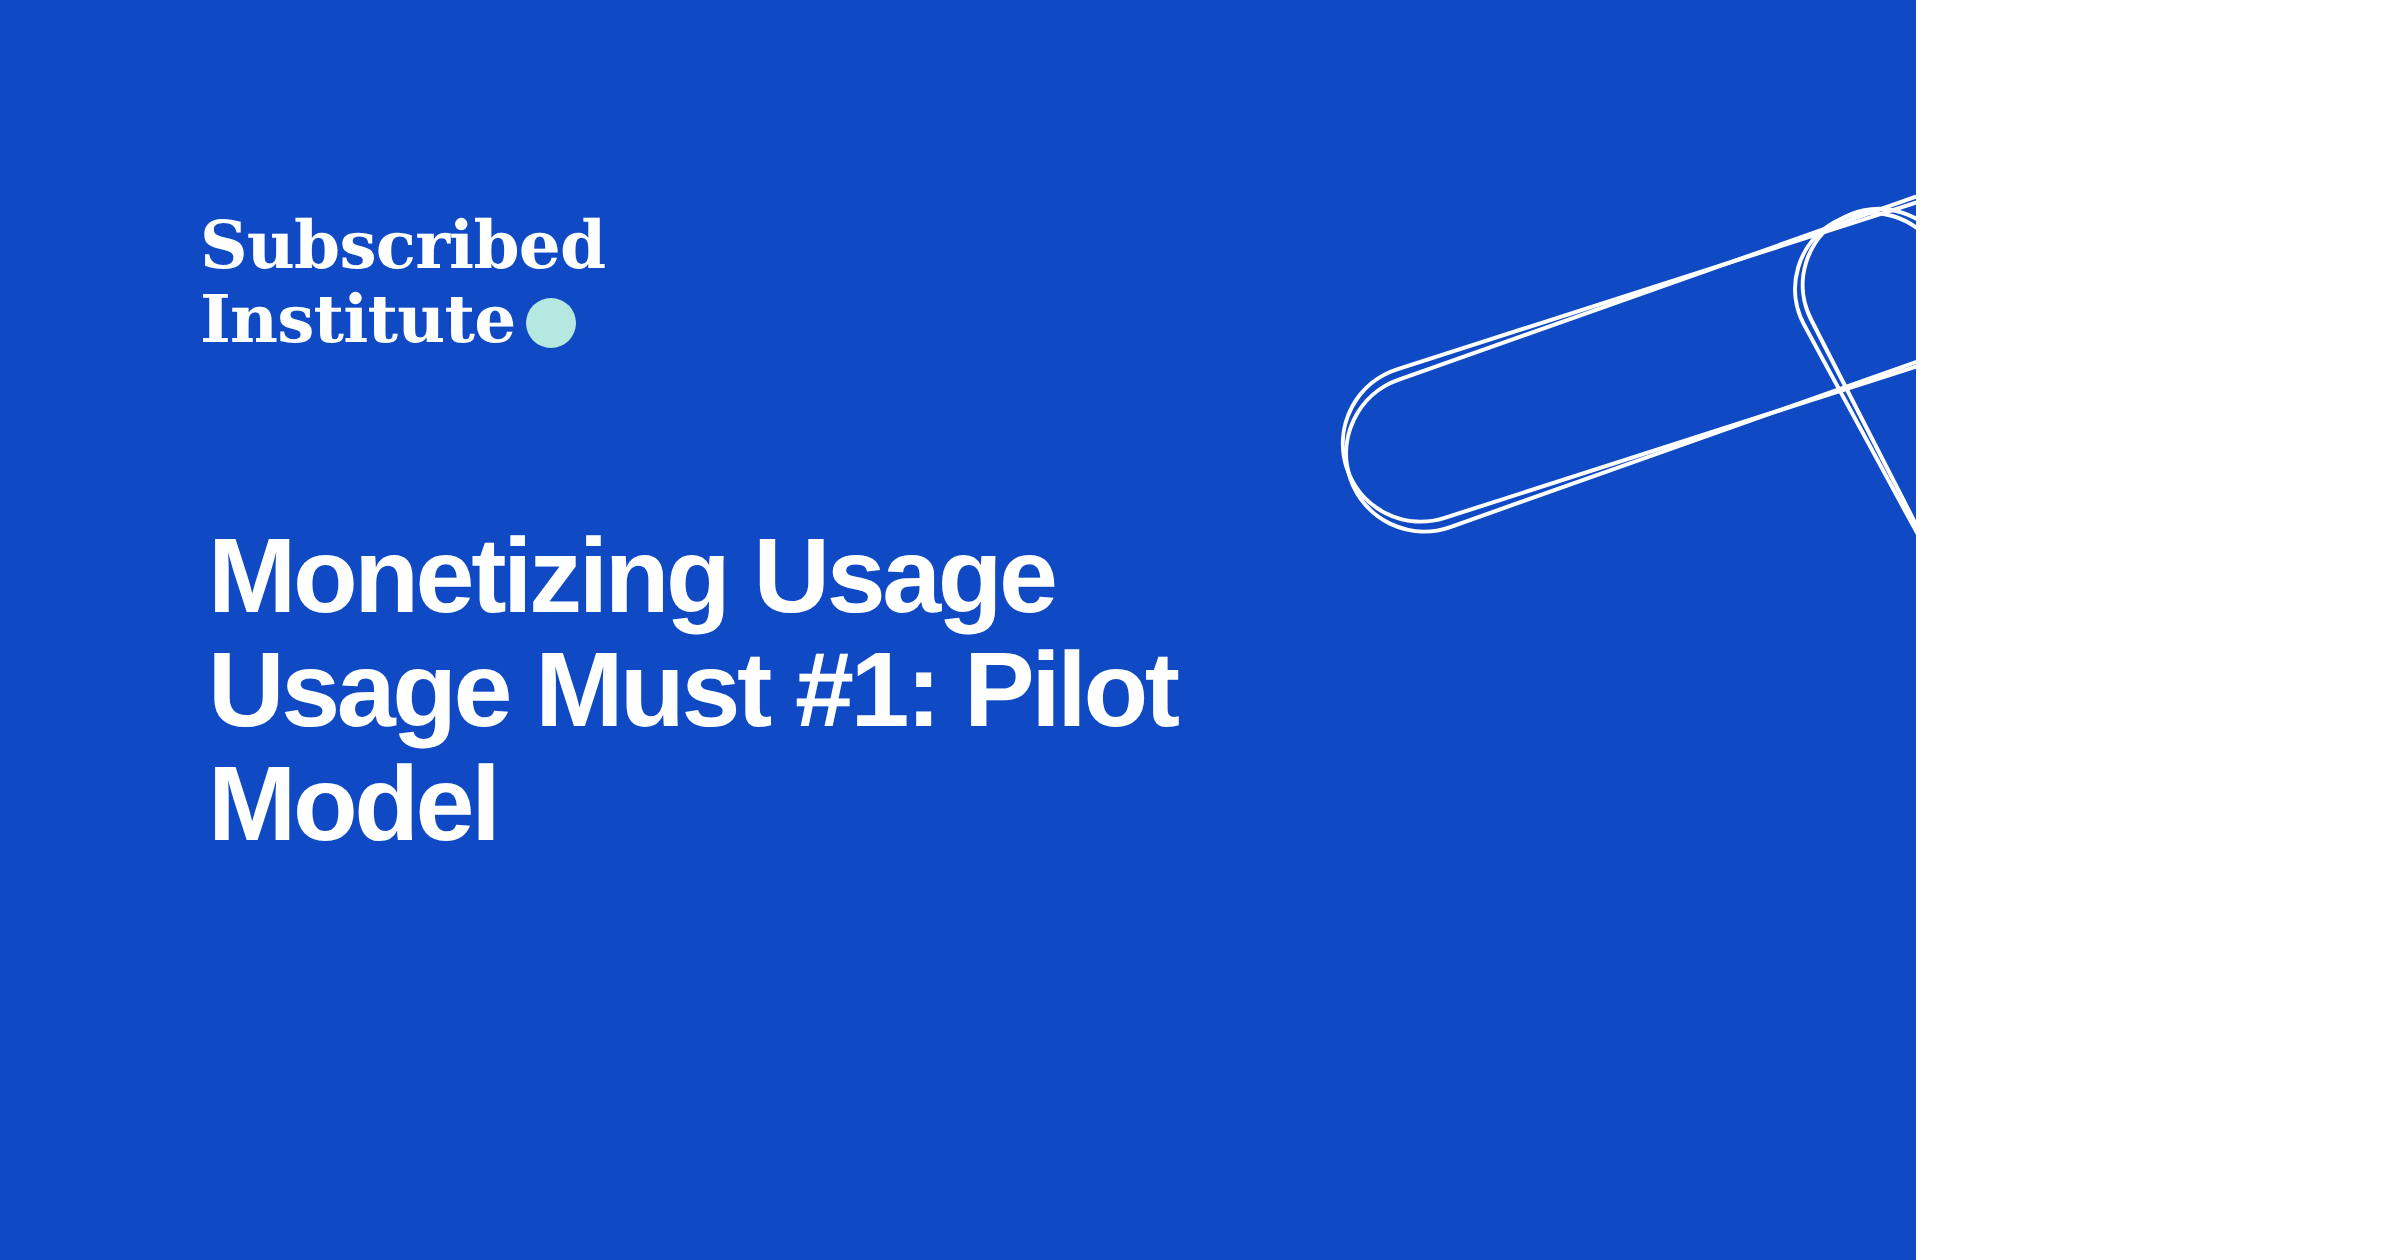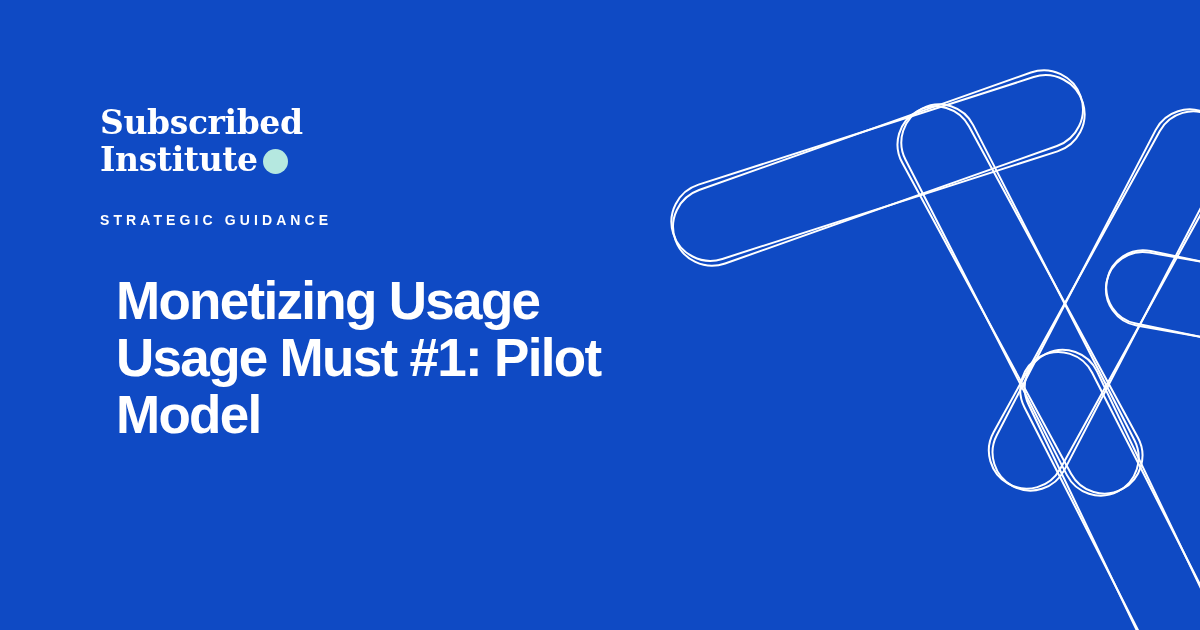--- a/index.html
+++ b/index.html
@@ -4,21 +4,21 @@
 <title>Subscribed Institute — Social Card</title>
 <style>
   html, body {
     margin: 0;
     padding: 0;
     background: #ffffff;
   }
 
   #card {
     position: relative;
-    width: 1200px;
+    width: 958px;
     height: 630px;
     overflow: hidden;
     background: #0f4ac4;
     font-family: "Liberation Sans", sans-serif;
     -webkit-font-smoothing: antialiased;
   }
 
   
   #artwork {
     position: absolute;
@@ -82,21 +82,21 @@
     text-transform: uppercase;
     white-space: nowrap;
   }
 
   
   #headline {
     position: absolute;
     top: 256px;
     left: 0;
     width: 540px;
-    margin: 16px;
+    margin: 4px;
     font-size: 53px;
     font-weight: 700;
     line-height: 57px;
     letter-spacing: -1.7px;
     color: #ffffff;
   }
   #headline .hl-line {
     display: block;
     white-space: nowrap;
   }
@@ -140,21 +140,20 @@
   <div id="content">
 
     <div id="logo">
       <span class="logo-line">Subscribed</span>
       <span class="logo-line logo-line-2">
         <span>Institute</span>
         <span class="logo-dot" style="background: rgb(181, 232, 224);"></span>
       </span>
     </div>
 
-    <div id="eyebrow">STRATEGIC GUIDANCE</div>
 
     <h1 id="headline">
       <span class="hl-line">Monetizing Usage</span>
       <span class="hl-line">Usage Must #1: Pilot</span>
       <span class="hl-line">Model</span>
     </h1>
 
   </div>
 </div>
 

